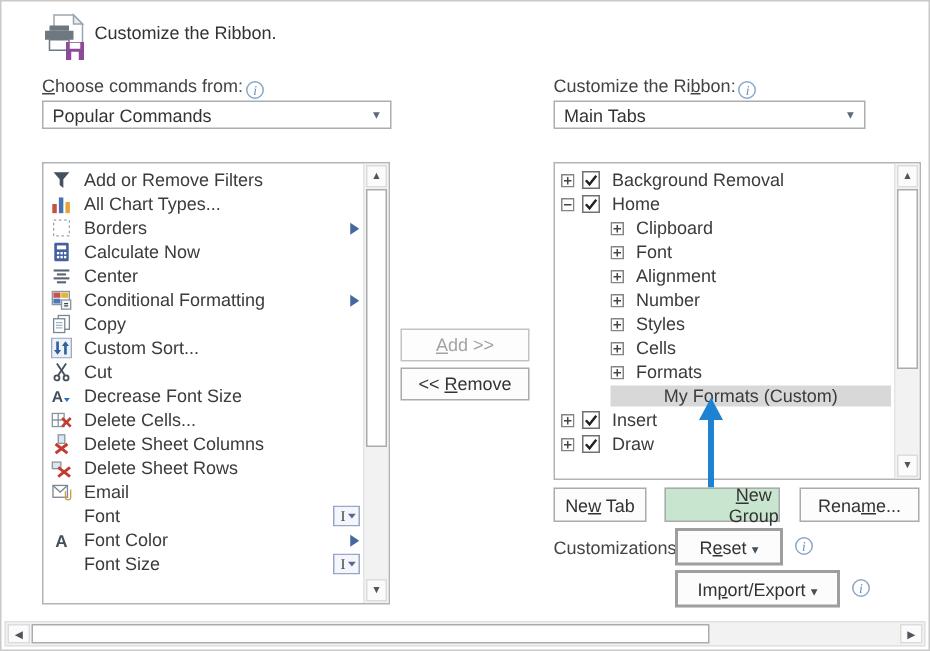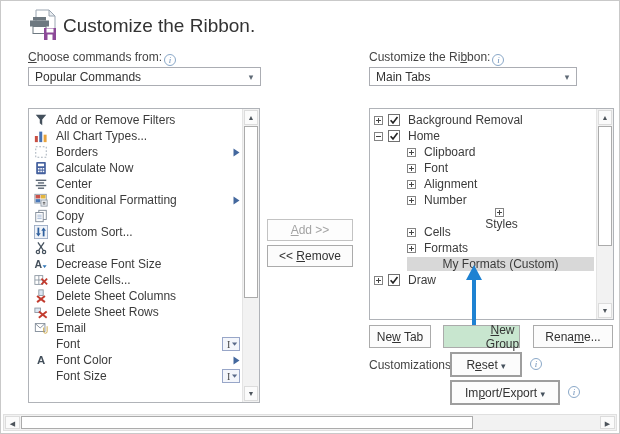--- a/index.html
+++ b/index.html
@@ -3,21 +3,21 @@
 <meta charset="utf-8">
 <style>
   * { margin:0; padding:0; box-sizing:border-box; }
   html,body { background:#fff; }
   body { font-family:"Liberation Sans","DejaVu Sans",sans-serif; font-size:12px; color:#3b3b3b; }
   .dialog { position:relative; width:620px; height:434px; background:#fff; border:1px solid #c9c9c9; overflow:hidden; }
   .u { text-decoration:underline; }
 
   .hdr-icon { position:absolute; left:24px; top:6px; width:34px; height:34px; }
   .hdr-icon svg { width:100%; height:100%; }
-  .title { position:absolute; left:62px; top:14px; font-size:19px; color:#333; }
+  .title { position:absolute; left:62px; top:14px; font-size:12px; color:#333; }
 
   .sec-label { position:absolute; font-size:12px; color:#444; white-space:nowrap; }
   .info { display:inline-block; width:12px; height:12px; border:1px solid #8aa8c8; border-radius:50%;
           color:#6b8fb8; font-size:9px; line-height:10px; text-align:center; font-family:"Liberation Serif",serif;
           font-style:italic; vertical-align:-2px; margin-left:2px; background:#fff; }
 
   .dropdown { position:absolute; height:19px; border:1px solid #abadb3; background:#fff; display:flex;
               align-items:center; padding-left:6px; }
   .dropdown .val { flex:1; color:#333; }
   .dropdown .dd-arrow { width:18px; text-align:center; color:#5f6a76; font-size:9px; }
@@ -382,21 +382,21 @@
         <div class="tree-row" style="padding-left: 37px;">
           <span class="expander">
             <svg viewBox="0 0 9 9">
               <rect x="0.5" y="0.5" width="8" height="8" fill="#fff" stroke="#848484"></rect>
               <line x1="2" y1="4.5" x2="7" y2="4.5" stroke="#444"></line>
               <line x1="4.5" y1="2" x2="4.5" y2="7" stroke="#444"></line>
             </svg>
           </span>
           <span class="tree-label">Number</span>
         </div>
-        <div class="tree-row" style="padding-left: 37px; flex-direction: column;">
+        <div class="tree-row" style="padding-left: 37px;">
           <span class="expander">
             <svg viewBox="0 0 9 9">
               <rect x="0.5" y="0.5" width="8" height="8" fill="#fff" stroke="#848484"></rect>
               <line x1="2" y1="4.5" x2="7" y2="4.5" stroke="#444"></line>
               <line x1="4.5" y1="2" x2="4.5" y2="7" stroke="#444"></line>
             </svg>
           </span>
           <span class="tree-label">Styles</span>
         </div>
         <div class="tree-row" style="padding-left: 37px;">
@@ -414,20 +414,36 @@
             <svg viewBox="0 0 9 9">
               <rect x="0.5" y="0.5" width="8" height="8" fill="#fff" stroke="#848484"></rect>
               <line x1="2" y1="4.5" x2="7" y2="4.5" stroke="#444"></line>
               <line x1="4.5" y1="2" x2="4.5" y2="7" stroke="#444"></line>
             </svg>
           </span>
           <span class="tree-label">Formats</span>
         </div>
         <div class="tree-row" style="padding-left: 37px;">
           <span class="tree-label tree-sel">My Formats (Custom)</span>
+        </div>
+        <div class="tree-row" style="padding-left: 4px;">
+          <span class="expander">
+            <svg viewBox="0 0 9 9">
+              <rect x="0.5" y="0.5" width="8" height="8" fill="#fff" stroke="#848484"></rect>
+              <line x1="2" y1="4.5" x2="7" y2="4.5" stroke="#444"></line>
+              <line x1="4.5" y1="2" x2="4.5" y2="7" stroke="#444"></line>
+            </svg>
+          </span>
+          <span class="chk">
+            <svg viewBox="0 0 12 12">
+              <rect x="0.5" y="0.5" width="11" height="11" fill="#fff" stroke="#707070"></rect>
+              <path d="M2.6 6.2l2.4 2.7L9.5 3.1" fill="none" stroke="#222" stroke-width="1.6"></path>
+            </svg>
+          </span>
+          <span class="tree-label">Insert</span>
         </div>
         <div class="tree-row" style="padding-left: 4px;">
           <span class="expander">
             <svg viewBox="0 0 9 9">
               <rect x="0.5" y="0.5" width="8" height="8" fill="#fff" stroke="#848484"></rect>
               <line x1="2" y1="4.5" x2="7" y2="4.5" stroke="#444"></line>
               <line x1="4.5" y1="2" x2="4.5" y2="7" stroke="#444"></line>
             </svg>
           </span>
           <span class="chk">

